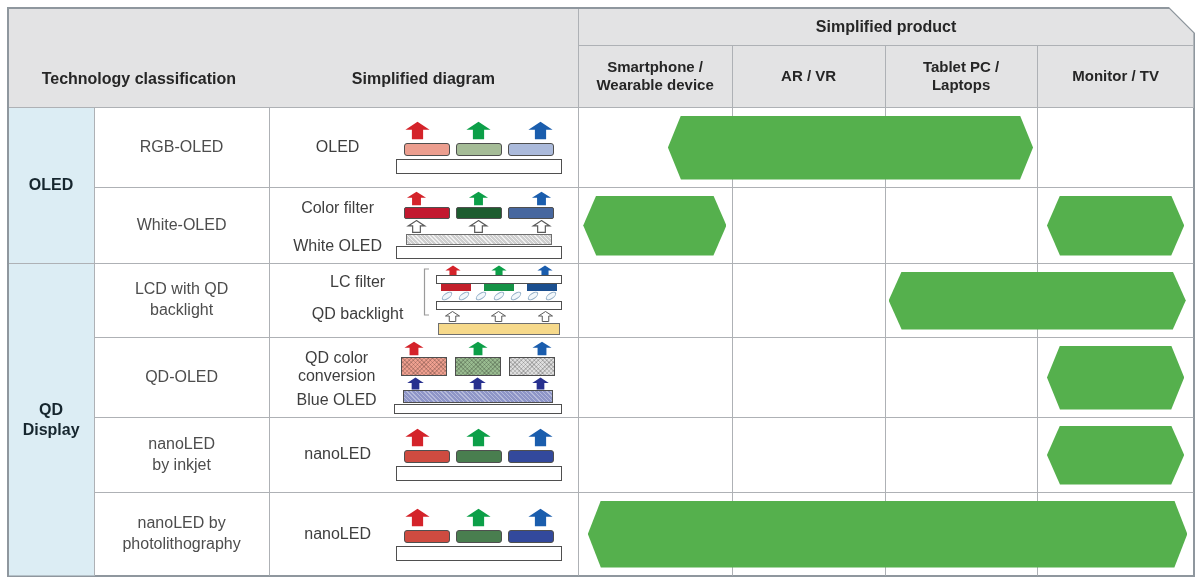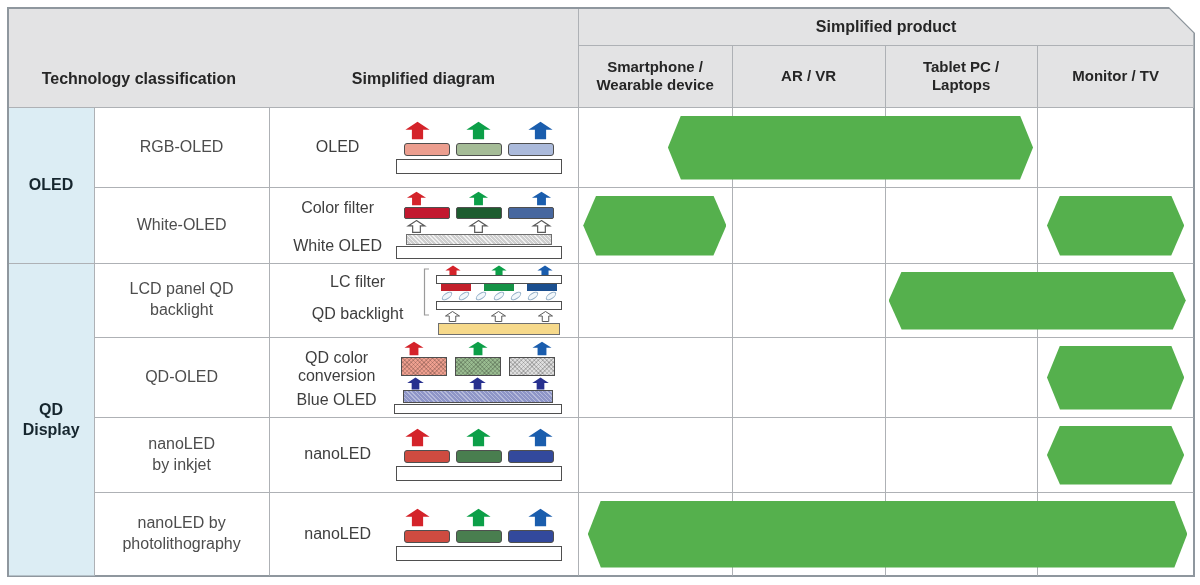--- a/index.html
+++ b/index.html
@@ -208,21 +208,21 @@
       <div class="c br bb"></div>
       <div class="c br bb"></div>
       <div class="c bb"></div>
 
       <div class="c group g-qd br">
           <span class="pre">QD
 Display</span>
         </div>
 
       <div class="c tech br bb">
-          <span class="pre">LCD panel QD
+          <span class="pre">LCD with QD
 backlight</span>
         </div>
       <div class="c br bb">
         <div class="dg">
           <div class="dlabels two pad-c">
             <span class="pre">LC filter</span>
             <span class="pre">QD backlight</span>
           </div>
           <div class="graphic">
             <span class="bracket"><svg width="7" height="48" viewBox="0 0 7 48">

